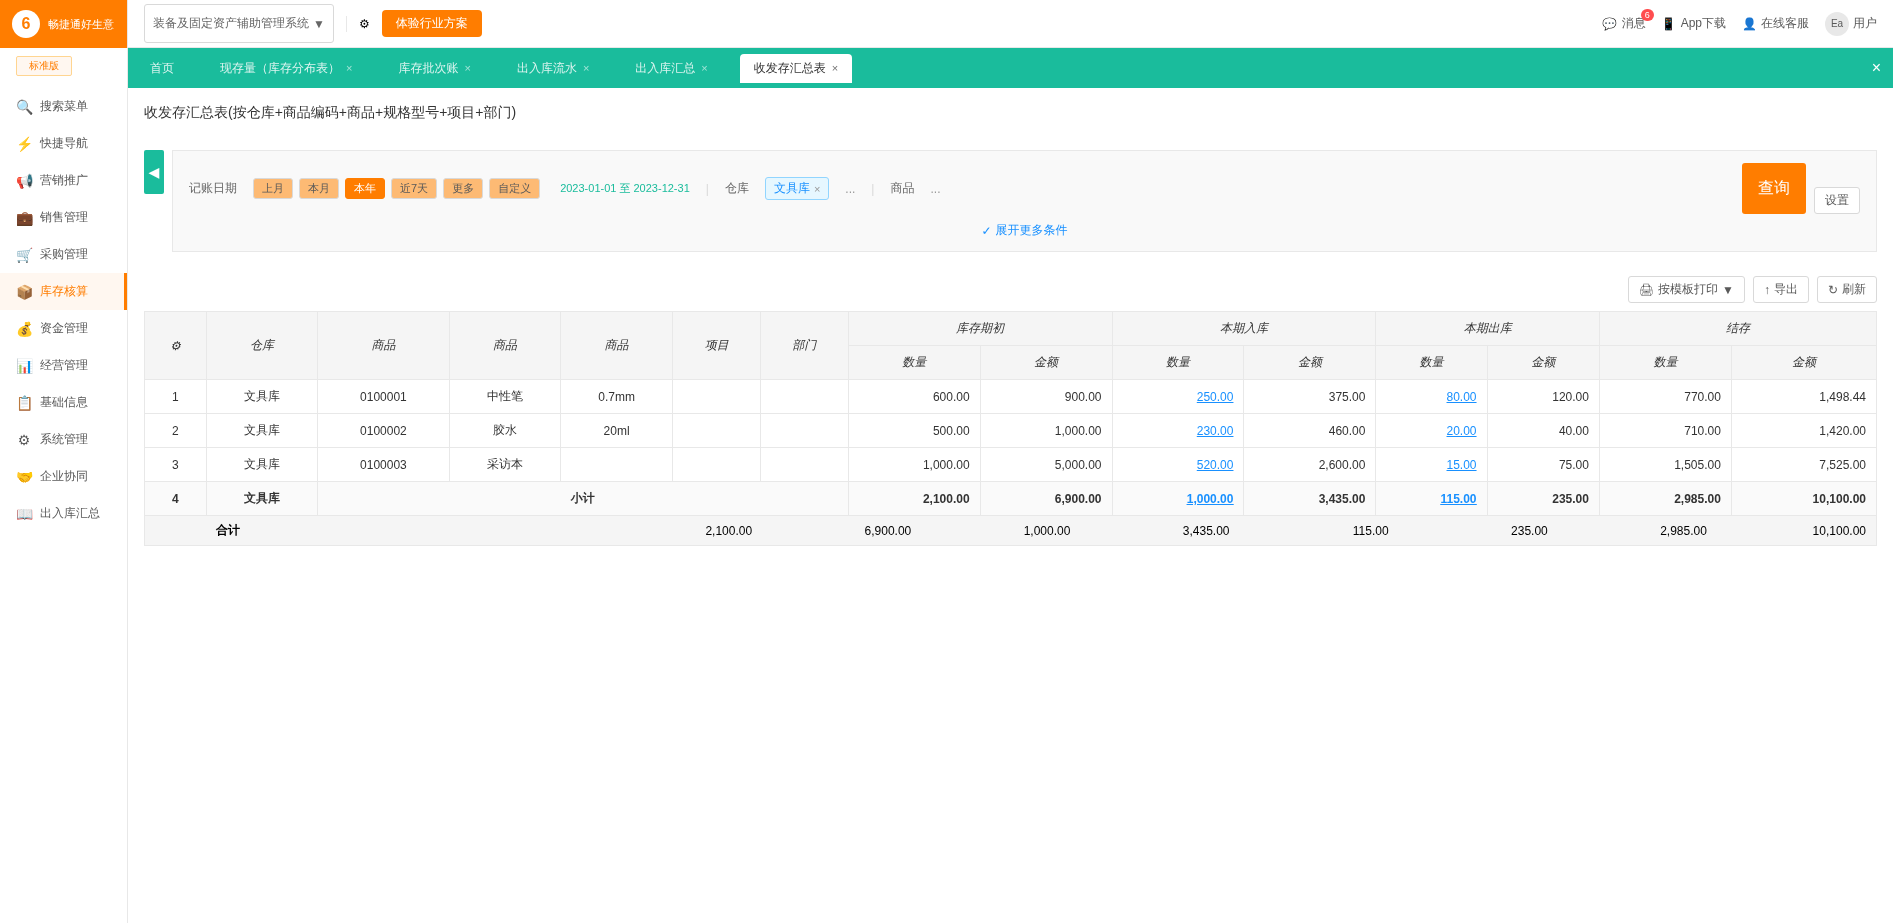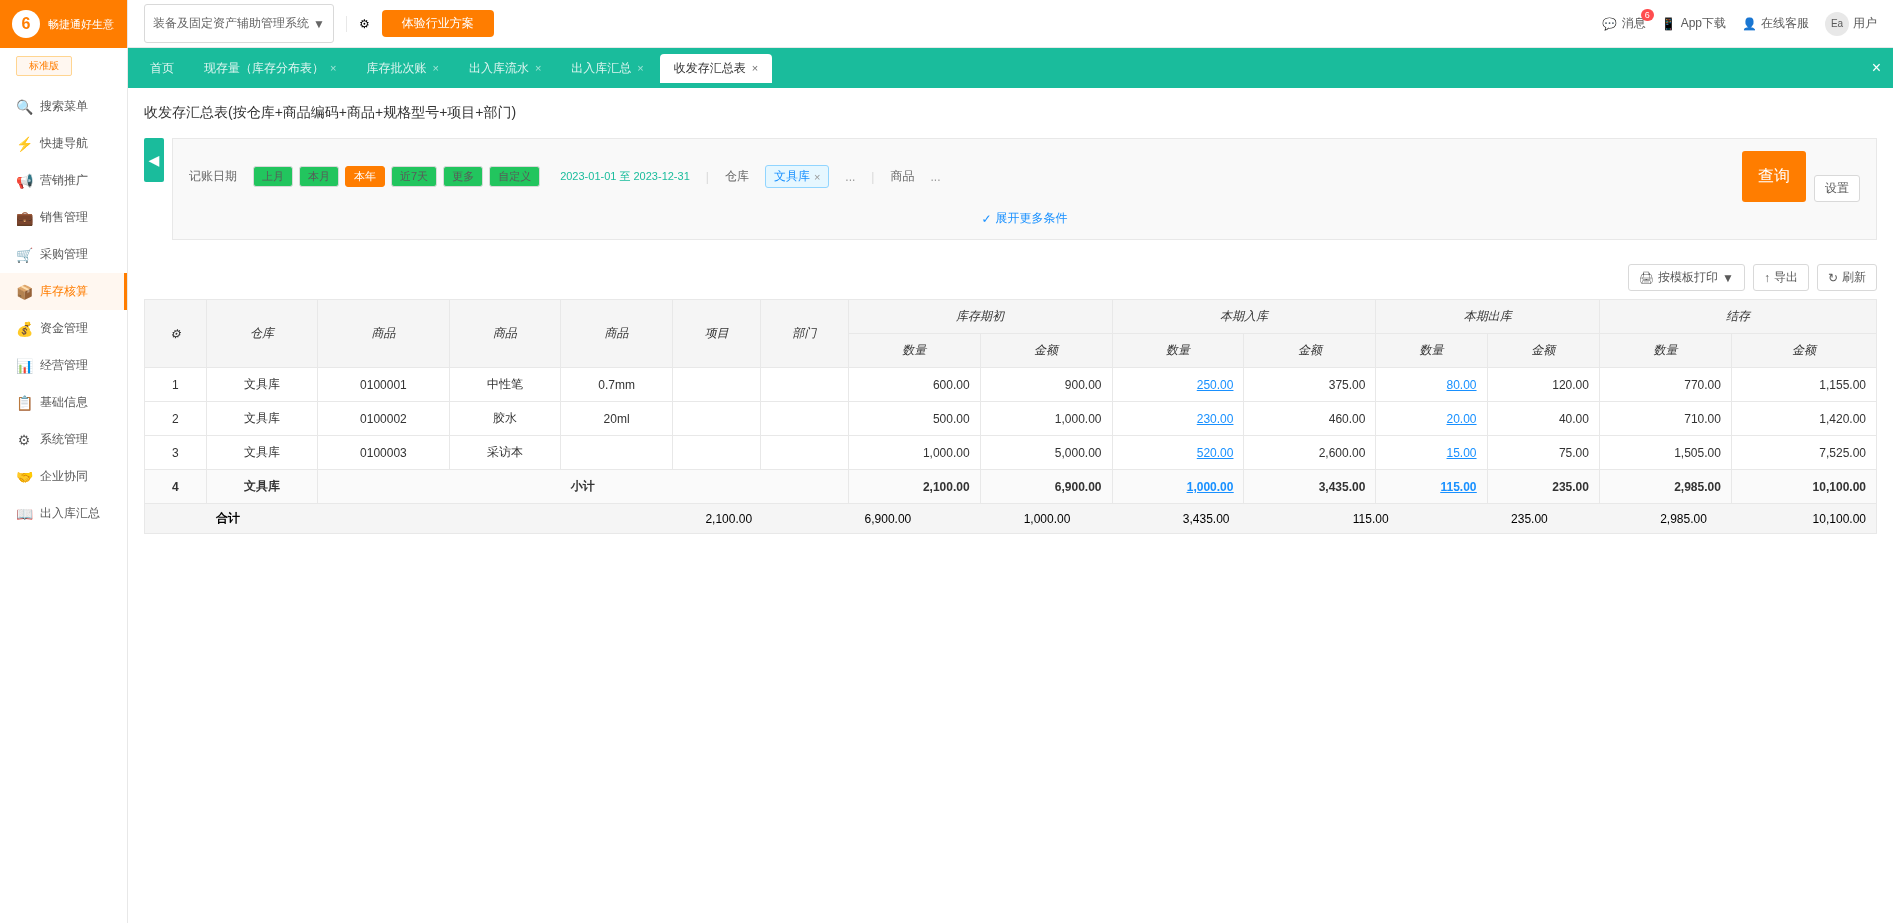--- a/index.html
+++ b/index.html
@@ -16,45 +16,45 @@
     .sidebar-item.active { background: #fff7f0; color: #ff7d00; border-right: 3px solid #ff7d00; }
     .sidebar-item-icon { font-size: 14px; width: 16px; text-align: center; }
 
     
     .main { flex: 1; display: flex; flex-direction: column; overflow: hidden; }
 
     
     .top-header { background: #fff; border-bottom: 1px solid #e8e8e8; padding: 0 16px; height: 48px; display: flex; align-items: center; justify-content: space-between; }
     .top-header-left { display: flex; align-items: center; gap: 12px; }
     .system-selector { display: flex; align-items: center; gap: 4px; color: #666; font-size: 12px; cursor: pointer; border: 1px solid #d9d9d9; padding: 10px 8px; border-radius: 3px; }
-    .btn-experience { background: #ff7d00; color: #fff; border: none; padding: 5px 20px; border-radius: 4px; cursor: pointer; font-size: 12px; }
+    .btn-experience { background: #ff7d00; color: #fff; border: none; padding: 5px 14px; border-radius: 4px; cursor: pointer; font-size: 12px; }
     .top-header-right { display: flex; align-items: center; gap: 16px; color: #595959; font-size: 12px; }
     .top-header-icon { display: flex; align-items: center; gap: 4px; cursor: pointer; position: relative; }
     .badge { background: #ff4d4f; color: #fff; font-size: 9px; border-radius: 8px; padding: 1px 4px; position: absolute; top: -6px; right: -8px; }
     .user-avatar { width: 24px; height: 24px; border-radius: 50%; background: #e8e8e8; display: flex; align-items: center; justify-content: center; font-size: 10px; }
 
     
-    .tab-bar { background: #1abc9c; display: flex; align-items: center; padding: 0 8px; height: 40px; gap: 2px; }
+    .tab-bar { background: #1abc9c; display: flex; align-items: center; padding: 0 8px; height: 40px; gap: 18px; }
     .tab-item { padding: 6px 14px; color: rgba(255,255,255,0.85); cursor: pointer; font-size: 12px; border-radius: 4px 4px 0 0; display: flex; align-items: center; gap: 6px; }
     .tab-item.active { background: #fff; color: #333; }
     .tab-close { font-size: 11px; opacity: 0.7; }
     .tab-bar-close { margin-left: auto; color: #fff; cursor: pointer; font-size: 16px; padding: 4px; }
 
     
     .content { flex: 1; background: #fff; overflow: auto; padding: 16px; }
 
     
-    .page-title { font-size: 14px; color: #333; font-weight: 500; margin-bottom: 16px; }
+    .page-title { font-size: 14px; color: #333; font-weight: 500; margin-bottom: 28px; }
 
     
     .filter-bar { background: #f9f9f9; border: 1px solid #e8e8e8; border-radius: 0; padding: 12px 16px; margin-bottom: 12px; }
     .filter-row { display: flex; align-items: center; gap: 16px; flex-wrap: wrap; }
     .filter-label { color: #666; font-size: 12px; white-space: nowrap; }
     .date-shortcuts { display: flex; align-items: center; gap: 6px; }
-    .date-btn { padding: 2px 8px; border: 1px solid #d9d9d9; border-radius: 3px; cursor: pointer; background: #22c55e; color: #595959; font-size: 11px; }
+    .date-btn { padding: 2px 8px; border: 1px solid #d9d9d9; border-radius: 3px; cursor: pointer; background: #fdba74; color: #595959; font-size: 11px; }
     .date-btn.active { background: #ff7d00; color: #fff; border-color: #ff7d00; }
     .date-range { color: #1abc9c; font-size: 11px; margin-left: 4px; }
     .filter-divider { color: #d9d9d9; }
     .warehouse-tag { display: flex; align-items: center; gap: 4px; background: #e6f7ff; border: 1px solid #91d5ff; border-radius: 3px; padding: 2px 8px; color: #1890ff; font-size: 12px; }
     .warehouse-tag-close { cursor: pointer; color: #999; font-size: 11px; }
     .filter-more { color: #999; font-size: 12px; cursor: pointer; }
     .filter-actions { margin-left: auto; display: flex; gap: 8px; }
     .btn-query { background: #ff7d00; color: #fff; border: none; padding: 4px 16px; border-radius: 3px; cursor: pointer; font-size: 16px; }
     .btn-settings { background: #fff; color: #595959; border: 1px solid #d9d9d9; padding: 4px 10px; border-radius: 3px; cursor: pointer; font-size: 12px; margin-top: 24px; }
     .expand-more { text-align: center; margin-top: 8px; }
@@ -300,21 +300,21 @@
     <td>0.7mm</td>
     <td></td>
     <td></td>
     <td class="number-cell">600.00</td>
     <td class="number-cell">900.00</td>
     <td class="link-cell">250.00</td>
     <td class="number-cell">375.00</td>
     <td class="link-cell">80.00</td>
     <td class="number-cell">120.00</td>
     <td class="number-cell">770.00</td>
-    <td class="number-cell">1,155.00</td>
+    <td class="number-cell">1,498.44</td>
   </tr>
           <tr>
     <td>2</td>
     <td>文具库</td>
     <td>0100002</td>
     <td>胶水</td>
     <td>20ml</td>
     <td></td>
     <td></td>
     <td class="number-cell">500.00</td>

